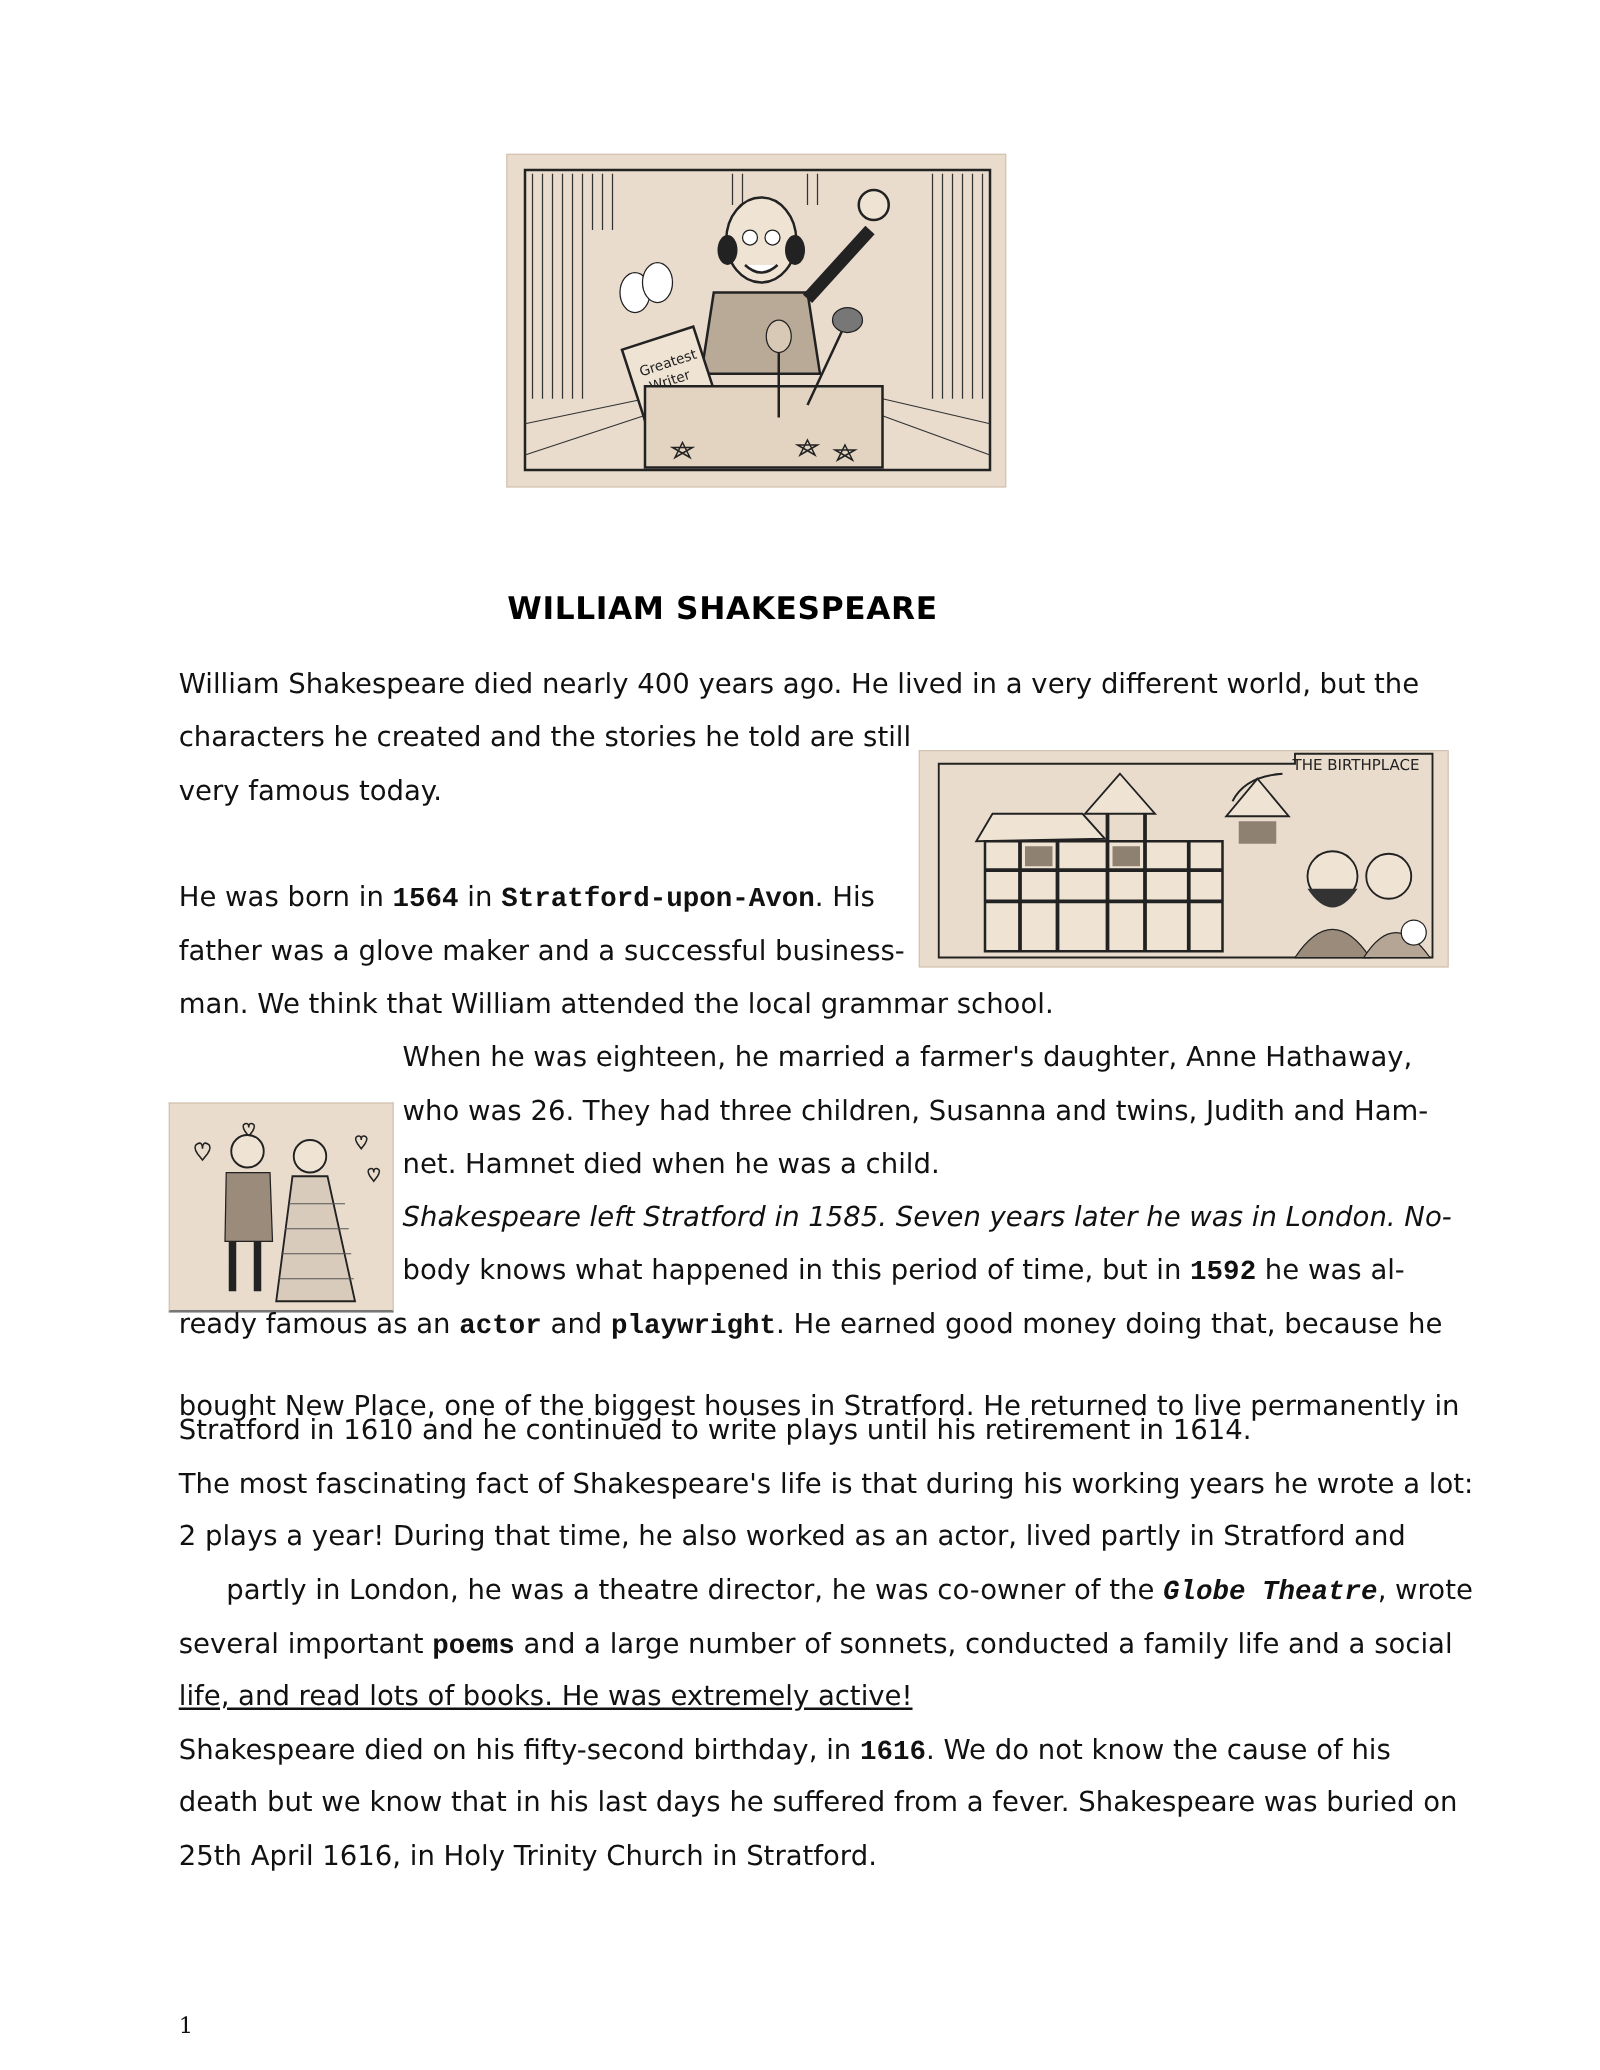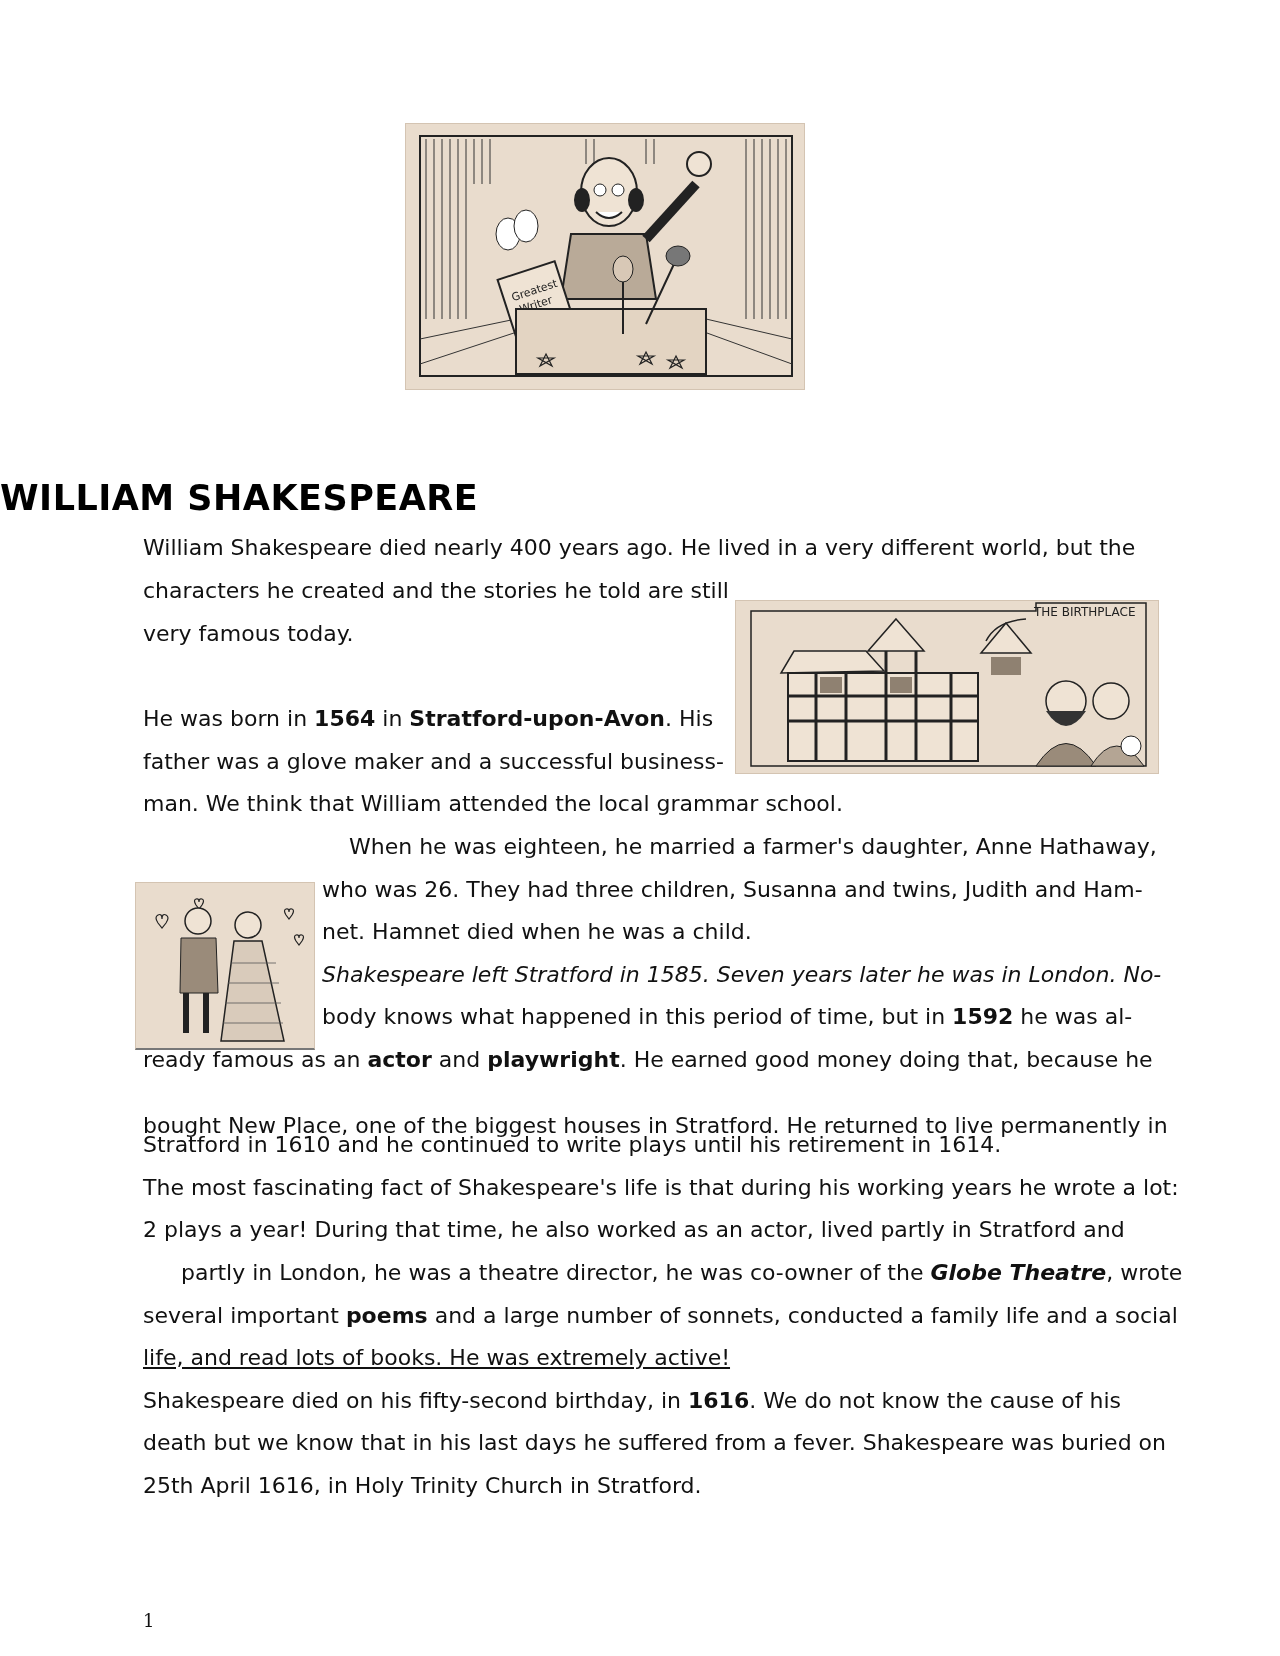--- a/index.html
+++ b/index.html
@@ -1,24 +1,24 @@
 <!DOCTYPE html>
 <html><head>
   <meta charset="utf-8">
   <style>
     html, body { margin: 0; padding: 0; background: #ffffff; }
     body { width: 1280px; height: 1656px; position: relative; overflow: hidden;
       font-family: "DejaVu Sans", sans-serif; color: #111; }
     .page { position: absolute; inset: 0; }
     .illus { position: absolute; background: #e9dccd; border: 1px solid #d4c4b2; overflow: hidden; }
     .illus svg { width: 100%; height: 100%; display: block; }
-    .title { position: absolute; left: 0; width: 1156px; top: 455px; 
-      font-family: "DejaVu Sans", sans-serif; font-weight: bold; font-size: 35px; letter-spacing: 0.5px; color: #000; }
+    .title { position: absolute; left: 0; width: 1156px; top: 455px; text-align: center;
+      font-family: "DejaVu Sans", sans-serif; font-weight: bold; font-size: 25px; letter-spacing: 0.5px; color: #000; }
     .line { position: absolute; left: 143px; font-size: 22px; white-space: nowrap; line-height: 28px; color: #111; }
-    .line b { font-weight: bold; }
+    .line b { font-weight: bold; font-family: Liberation Mono, monospace; }
     .line.indent { left: 322px; }
     .pagenum { position: absolute; left: 143px; top: 1610px; font-family: "DejaVu Serif", serif; font-size: 18px; }
   </style>
 </head>
 <body>
 
 <div class="page">
 
   <div class="illus" style="left:405px; top:123px; width:398px; height:265px;">
     <svg viewBox="0 0 398 265">
@@ -133,21 +133,21 @@
         </g>
     </svg>
   </div>
 
   <div class="line" style="top:534px;">William Shakespeare died nearly 400 years ago. He lived in a very different world, but the</div>
   <div class="line" style="top:577px;">characters he created and the stories he told are still</div>
   <div class="line" style="top:620px;">very famous today.</div>
   <div class="line" style="top:705px;">He was born in <b>1564</b> in <b>Stratford-upon-Avon</b>. His</div>
   <div class="line" style="top:748px;">father was a glove maker and a successful business-</div>
   <div class="line" style="top:790px;text-align:center;">man. We think that William attended the local grammar school.</div>
-  <div class="line indent" style="top:833px;margin-left:27px;">When he was eighteen, he married a farmer's daughter, Anne Hathaway,</div>
+  <div class="line indent" style="top:833px;">When he was eighteen, he married a farmer's daughter, Anne Hathaway,</div>
   <div class="line indent" style="top:876px;">who was 26. They had three children, Susanna and twins, Judith and Ham-</div>
   <div class="line indent" style="top:918px;">net. Hamnet died when he was a child.</div>
   <div class="line indent" style="top:961px;font-style:italic;">Shakespeare left Stratford in 1585. Seven years later he was in London. No-</div>
   <div class="line indent" style="top:1003px;">body knows what happened in this period of time, but in <b>1592</b> he was al-</div>
   <div class="line" style="top:1046px;">ready famous as an <b>actor</b> and <b>playwright</b>. He earned good money doing that, because he</div>
   <div class="line" style="top:1089px;margin-top:23px;">bought New Place, one of the biggest houses in Stratford. He returned to live permanently in</div>
   <div class="line" style="top:1131px;text-align:center;">Stratford in 1610 and he continued to write plays until his retirement in 1614.</div>
   <div class="line" style="top:1174px;">The most fascinating fact of Shakespeare's life is that during his working years he wrote a lot:</div>
   <div class="line" style="top:1216px;">2 plays a year! During that time, he also worked as an actor, lived partly in Stratford and</div>
   <div class="line" style="top:1259px;margin-left:38px;">partly in London, he was a theatre director, he was co-owner of the <b><i>Globe Theatre</i></b>, wrote</div>

